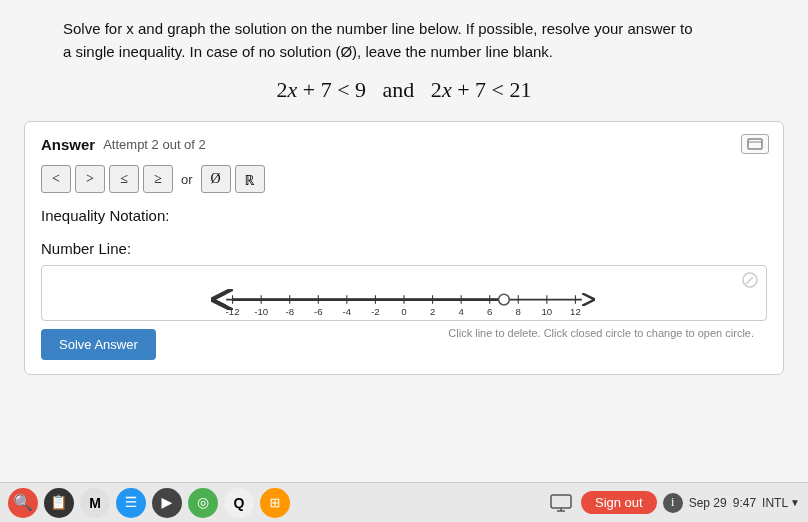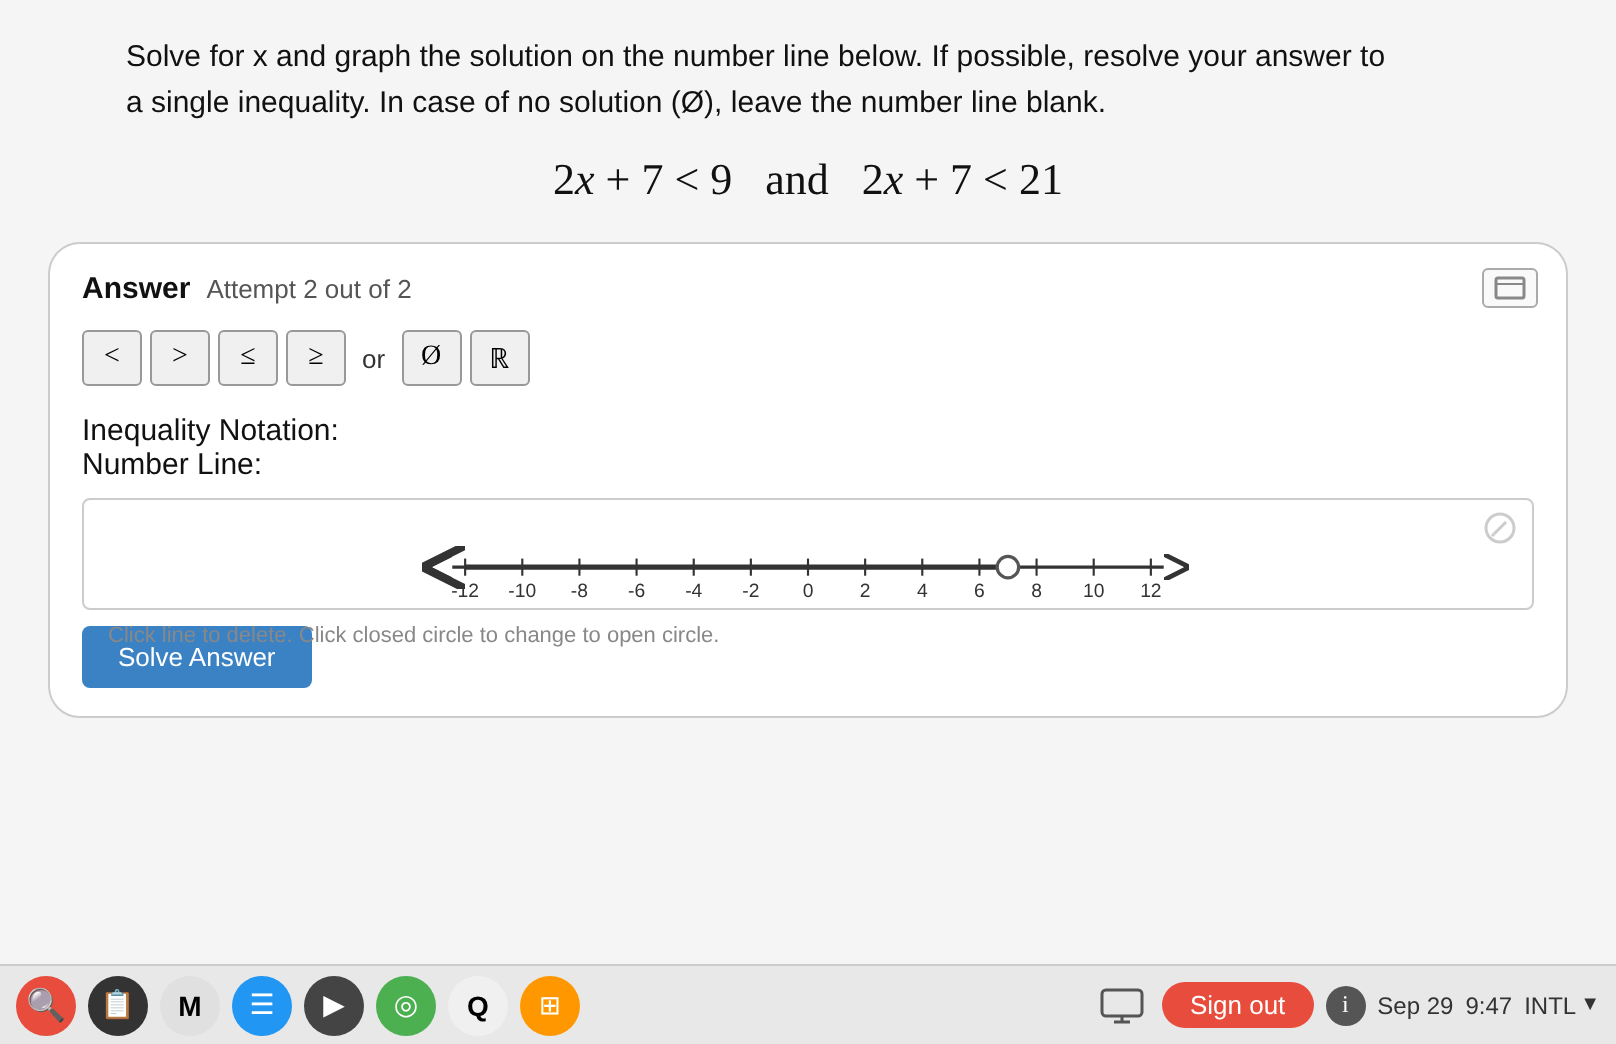--- a/index.html
+++ b/index.html
@@ -33,21 +33,21 @@
       text-align: center;
       font-size: 22px;
       font-family: 'Times New Roman', serif;
       margin-bottom: 18px;
       color: #111;
     }
 
     .answer-panel {
       background: #fff;
       border: 1px solid #ccc;
-      border-radius: 16px;
+      border-radius: 6px;
       padding: 14px 16px 14px 16px;
       position: relative;
     }
 
     .answer-header {
       display: flex;
       align-items: center;
       gap: 8px;
       margin-bottom: 12px;
     }
@@ -103,20 +103,21 @@
 
     .or-label {
       font-family: Arial, sans-serif;
       font-size: 13px;
       color: #333;
       padding: 0 4px;
     }
 
     .inequality-row {
       display: flex;
+      margin-bottom: 16px;
     }
 
     .inequality-label {
       font-family: Arial, sans-serif;
       font-size: 15px;
       color: #111;
     }
 
     .inequality-input {
       border: 1px solid #999;
@@ -160,21 +161,21 @@
     .number-line-svg-area {
       width: 100%;
       height: 45px;
       margin-top: 2px;
     }
 
     .number-line-hint {
       font-family: Arial, sans-serif;
       font-size: 11px;
       color: #888;
-      text-align: left;
+      text-align: right;
       margin-top: 2px;
     }
 
     .submit-btn {
       background: #3b82c4;
       color: #fff;
       border: none;
       border-radius: 4px;
       padding: 8px 18px;
       font-size: 13px;

